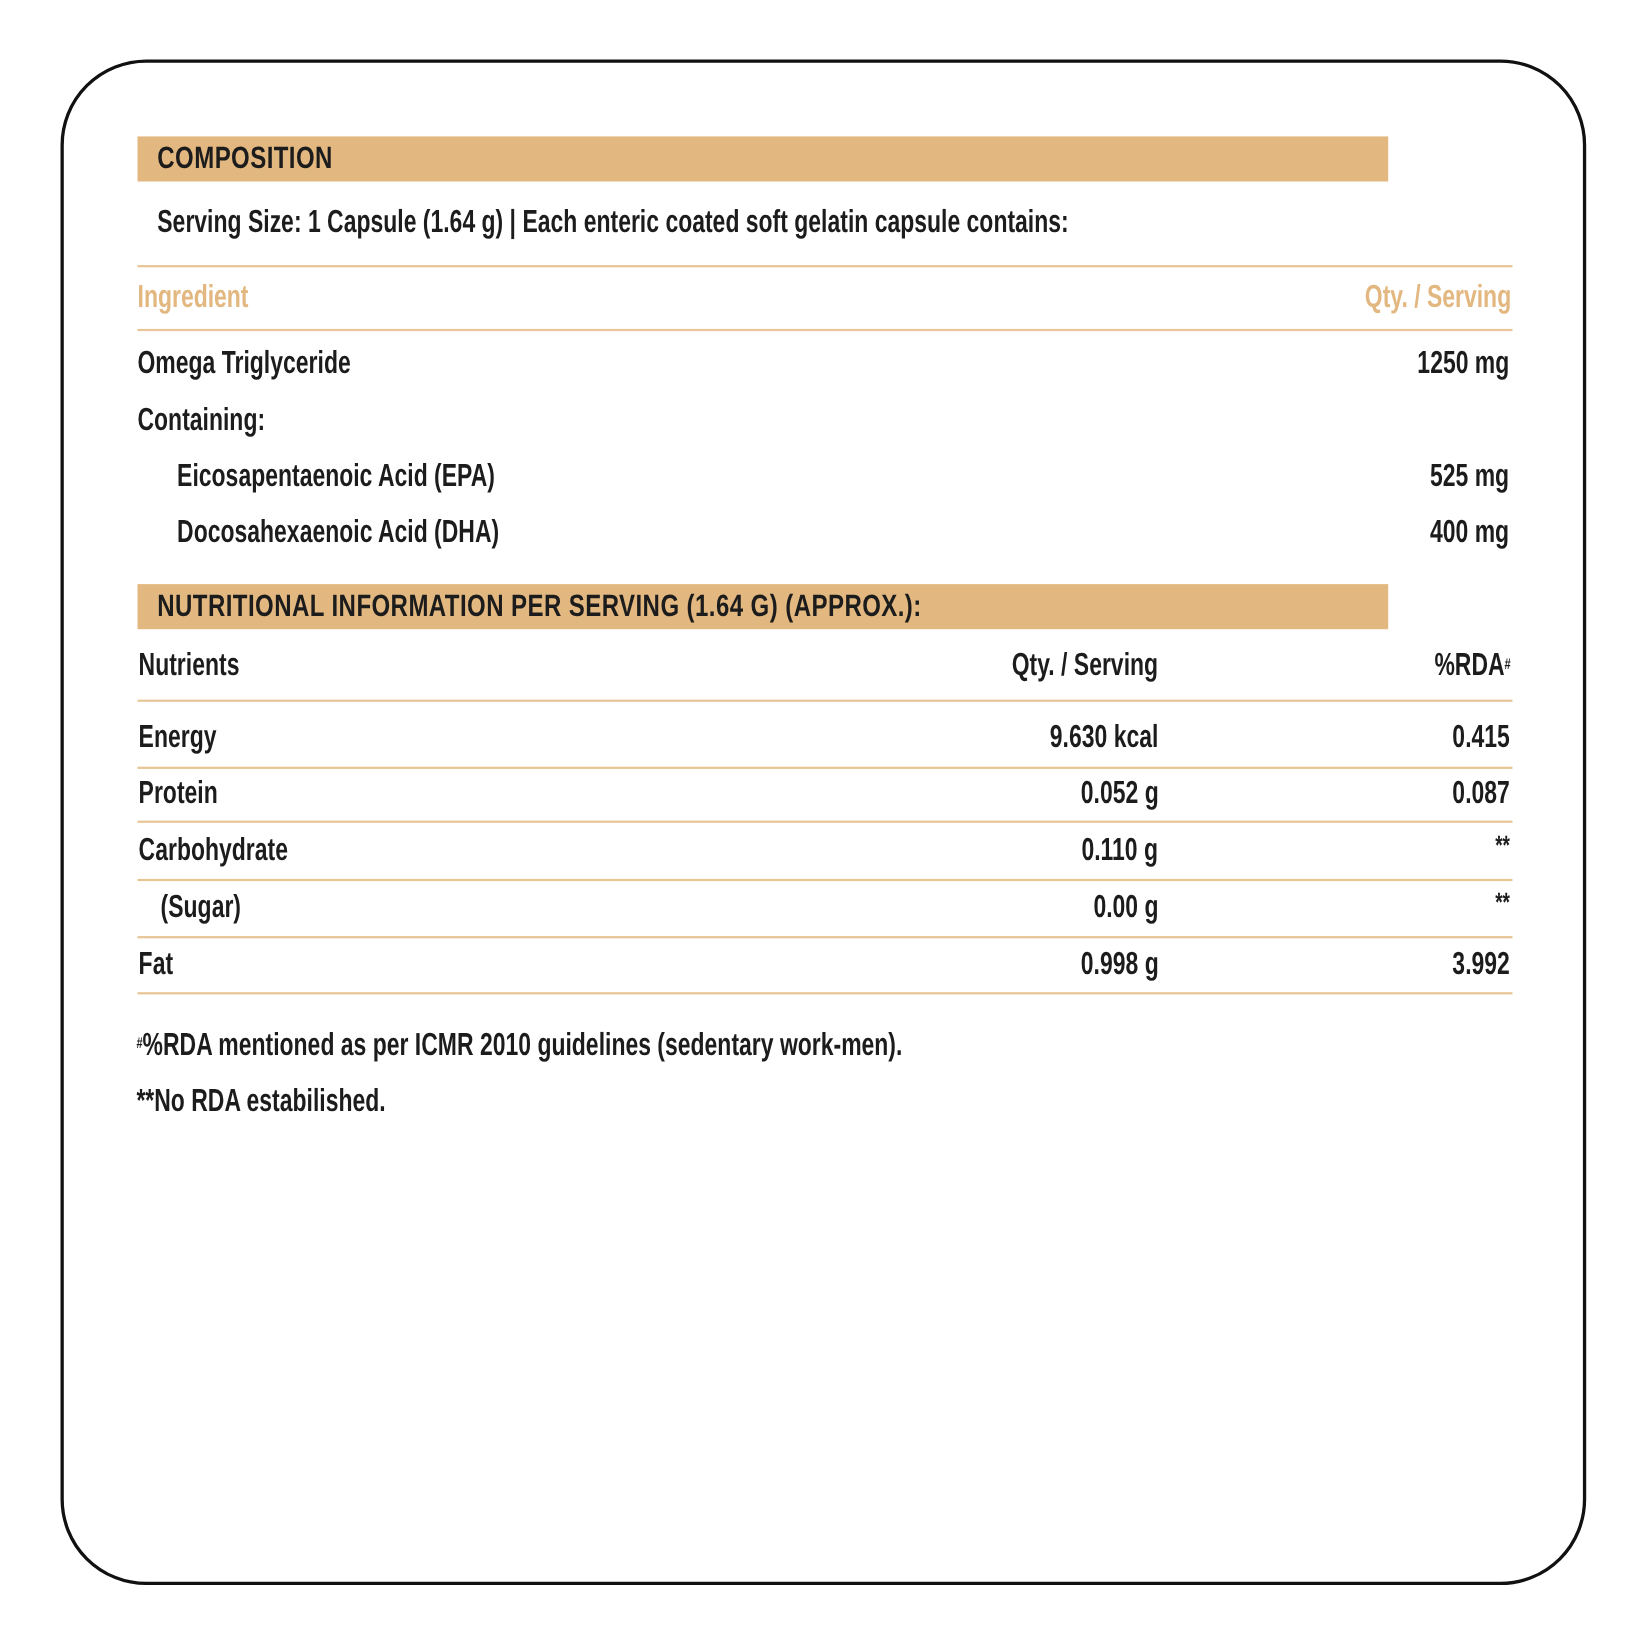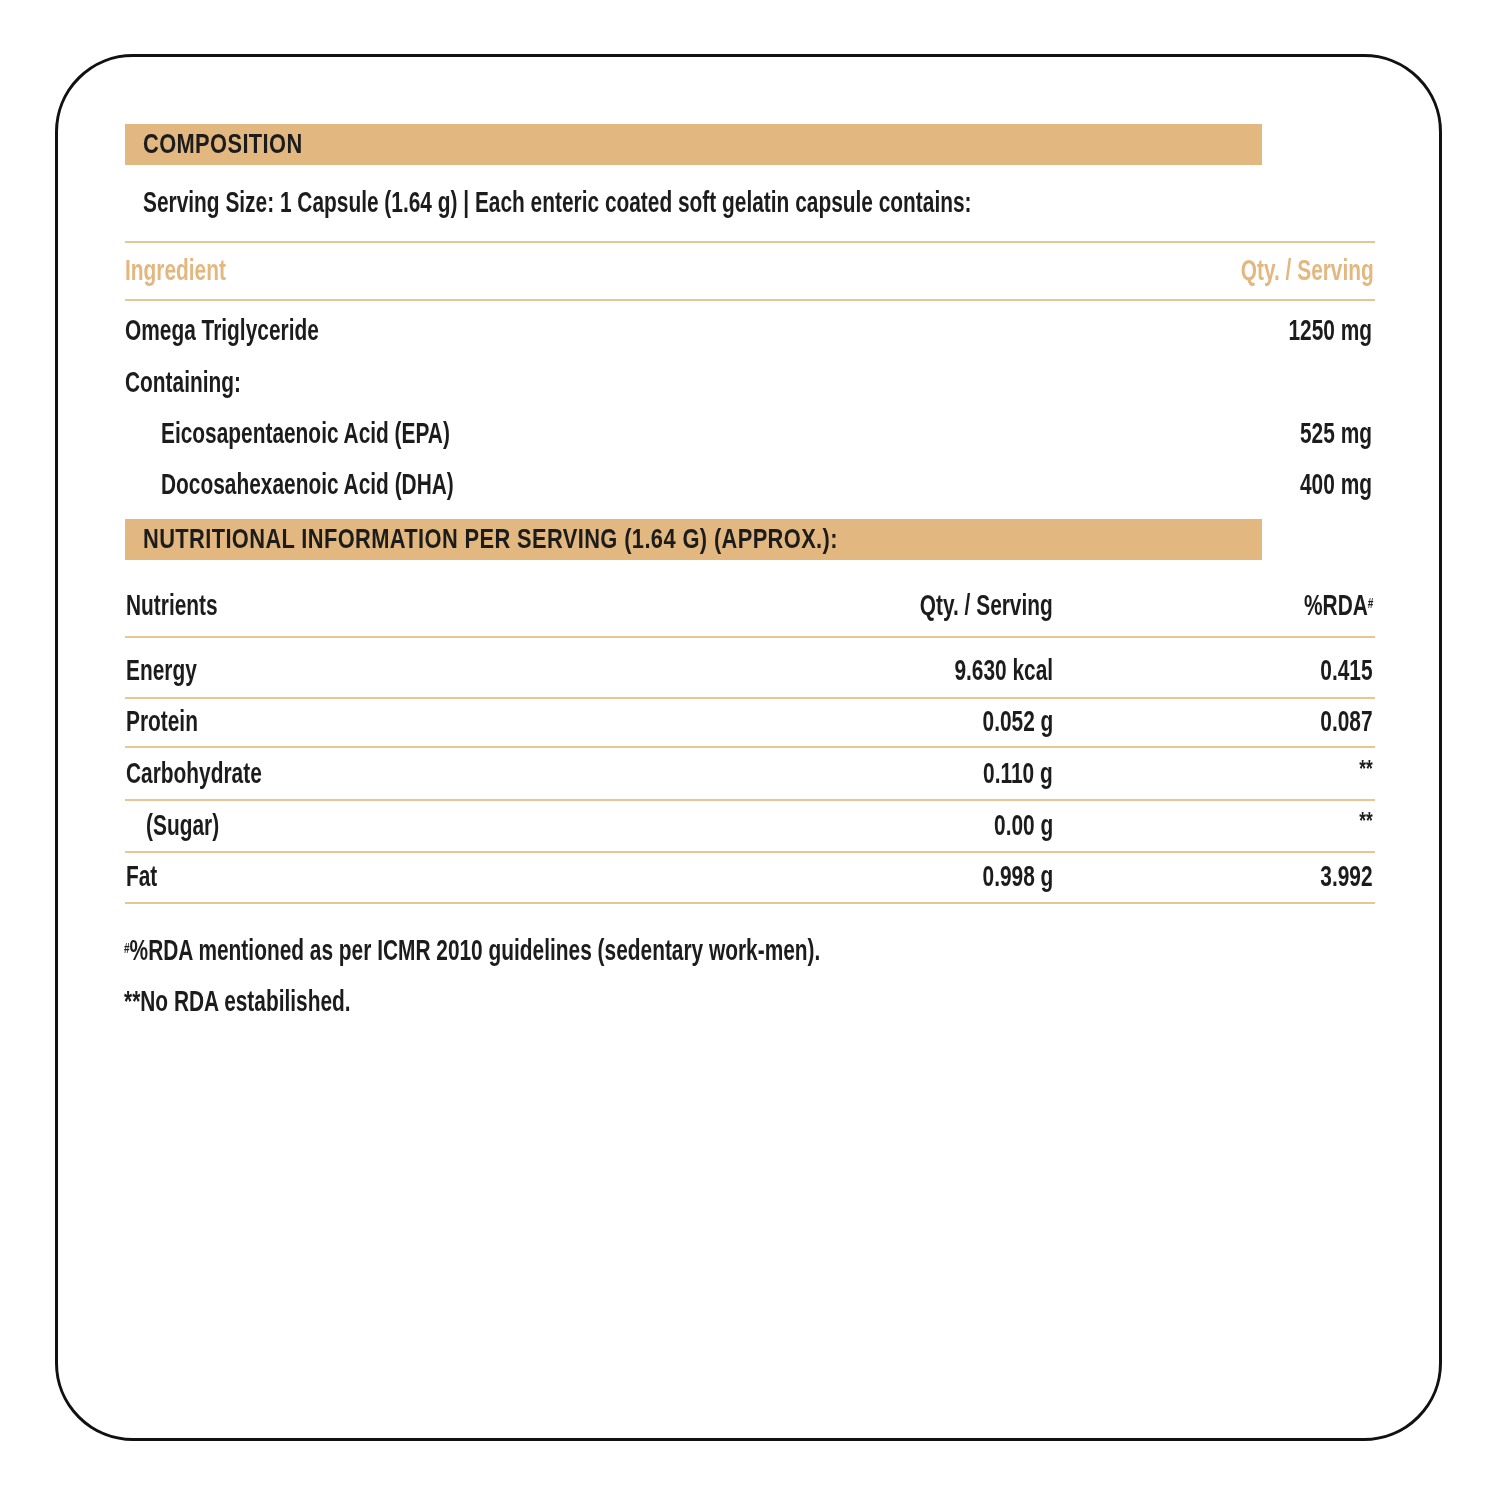--- a/index.html
+++ b/index.html
@@ -38,21 +38,21 @@
 <span class="txt r" style="right:127px; top:313px;">1250 mg</span>
 
 <span class="txt" style="left:125px; top:365px;">Containing:</span>
 
 <span class="txt" style="left:161px; top:416px;">Eicosapentaenoic Acid (EPA)</span>
 <span class="txt r" style="right:127px; top:416px;">525 mg</span>
 
 <span class="txt" style="left:161px; top:467px;">Docosahexaenoic Acid (DHA)</span>
 <span class="txt r" style="right:127px; top:467px;">400 mg</span>
 
-<div class="band" style="top:519px;text-decoration:underline;">
+<div class="band" style="top:531px;text-decoration:underline;">
   <span class="band-text">NUTRITIONAL INFORMATION PER SERVING (1.64 G) (APPROX.):</span>
 </div>
 
 <span class="txt" style="left:126px; top:588px;">Nutrients</span>
 <span class="txt r" style="right:446px; top:588px;">Qty. / Serving</span>
 <span class="txt r" style="right:126px; top:588px;"><span>%RDA</span><sup class="hash">#</sup></span>
 <div class="rule" style="top:636px;"></div>
 
 <span class="txt" style="left:126px; top:653px;">Energy</span>
 <span class="txt r" style="right:446px; top:653px;">9.630 kcal</span>

